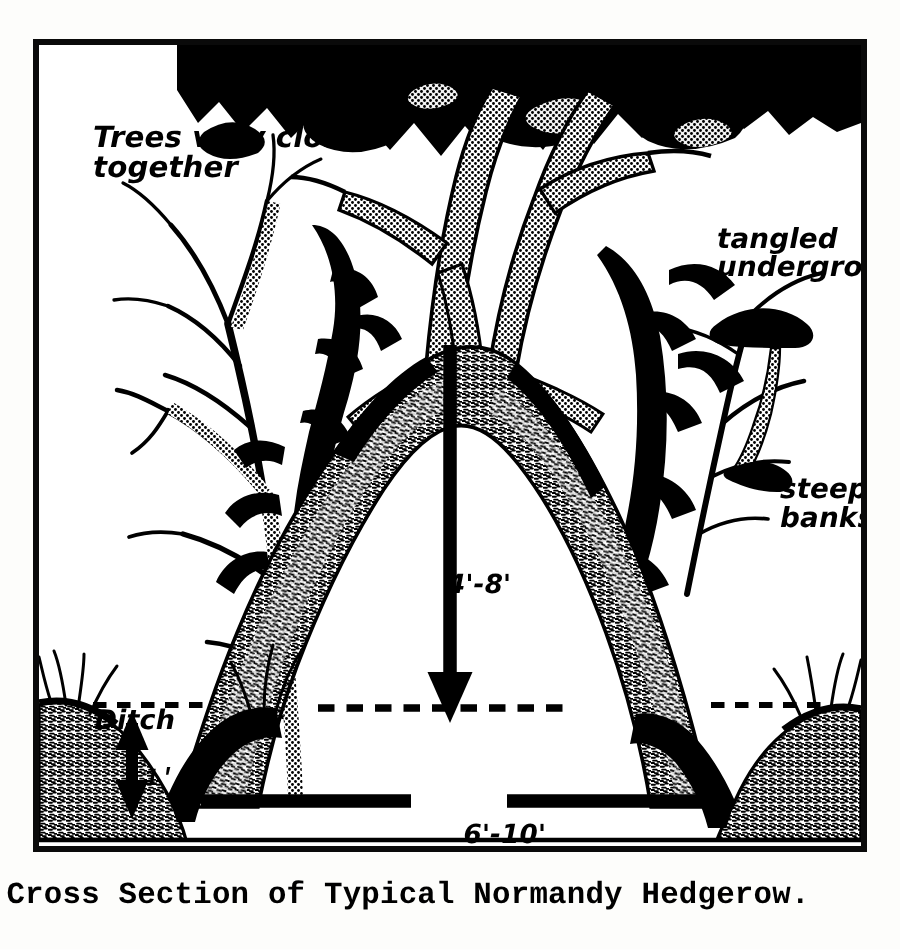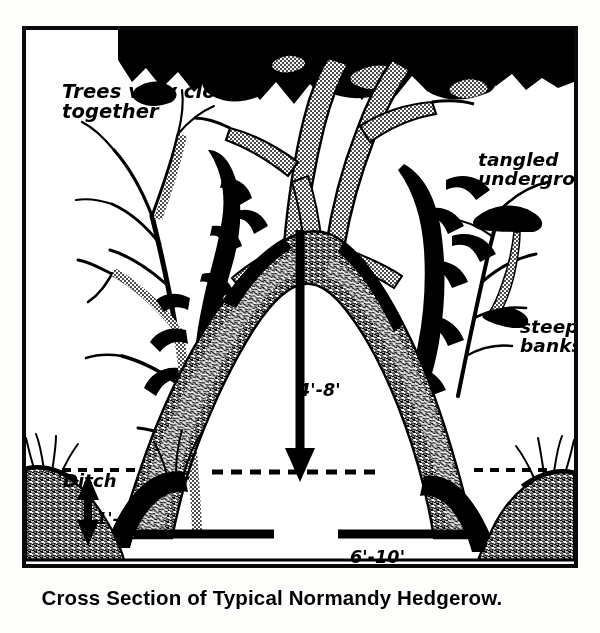--- a/index.html
+++ b/index.html
@@ -66,40 +66,40 @@
   }
   #label-ditch {
     left: 37px;
     top: 442px;
     font-size: 18px;
   }
   #label-ditch-depth {
     left: 70px;
     top: 480px;
     font-size: 16.5px;
+    font-family: Liberation Mono, monospace;
   }
   #label-height {
     left: 272px;
     top: 351px;
     font-size: 17.5px;
     text-align: right;
   }
   #label-width {
     left: 283px;
     top: 518px;
     font-size: 17.5px;
-    margin-left: 41px;
   }
   #caption {
     position: absolute;
     left: 0;
     top: 586px;
     width: 544px;
     text-align: center;
-    font-family: Liberation Sans, sans-serif;
+    font-family: Liberation Mono, monospace;
     font-weight: 700;
     font-size: 20.5px;
     color: #000000;
     letter-spacing: 0.15px;
   }
 </style>
 </head>
 <body>
 
 <div id="figure-root">

